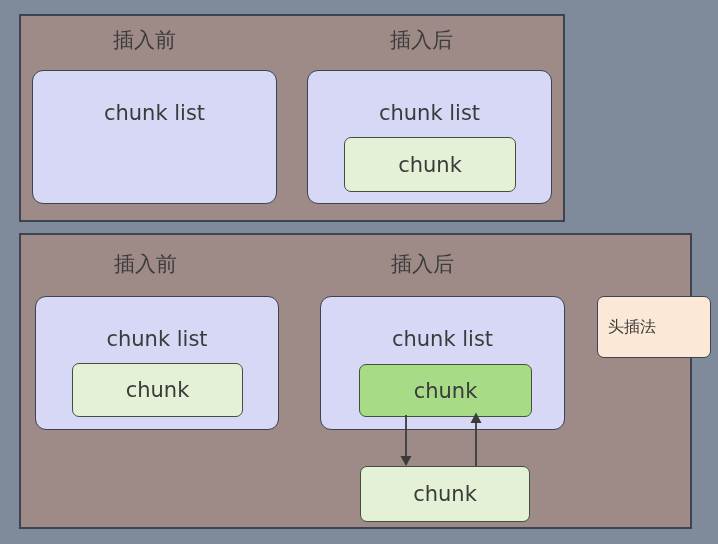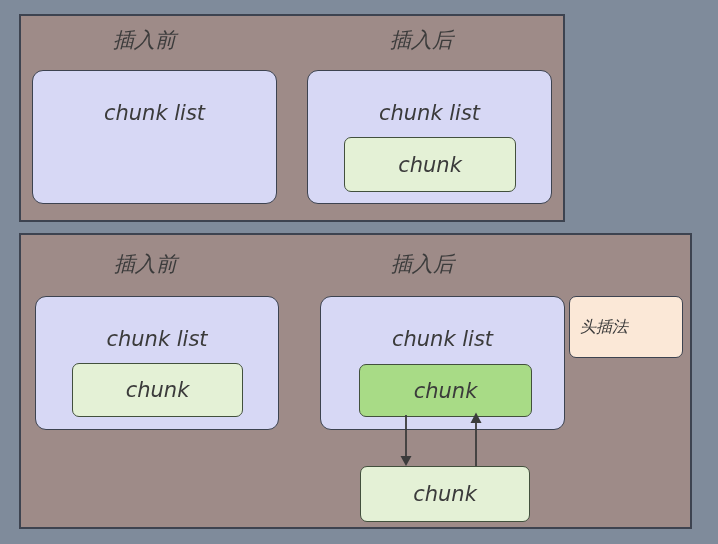--- a/index.html
+++ b/index.html
@@ -12,21 +12,20 @@
     background: #7f8b9b;
     font-family: "DejaVu Sans", "Liberation Sans", sans-serif;
     overflow: hidden;
     position: relative;
   }
   .canvas {
     position: absolute;
     left: 0; top: 0;
     width: 718px;
     height: 544px;
-    font-style: italic;
   }
   .panel {
     position: absolute;
     background: #9e8b88;
     border: 2px solid #3d4350;
     box-sizing: border-box;
   }
   #panel-top {
     left: 19px;
     top: 14px;
@@ -130,21 +129,21 @@
       <div class="chunkbox chunk-light" style="left:36px; top:66px; width:171px; height:54px;">chunk</div>
     </div>
 
     <div class="listbox" style="left:299px; top:61px; width:245px; height:134px;">
       <div class="listbox-label" style="top:32px;">chunk list</div>
       <div class="chunkbox chunk-dark" style="left:38px; top:67px; width:173px; height:53px;">chunk</div>
     </div>
 
     <div class="chunkbox chunk-light" style="left:339px; top:231px; width:170px; height:56px;">chunk</div>
 
-    <div class="notebox" style="left:548px; top:61px; width:114px; height:62px;">头插法</div>
+    <div class="notebox" style="left:576px; top:61px; width:114px; height:62px;">头插法</div>
   </div>
 
   <svg class="arrow-layer" width="718" height="544" viewBox="0 0 718 544">
     <defs>
       <marker id="arrowhead-down" markerWidth="9" markerHeight="9" refX="4.2" refY="7.4" orient="auto" markerUnits="userSpaceOnUse">
         <path d="M0.3,0.4 L8.1,0.4 L4.2,7.8 Z" fill="#3b3b3b"></path>
       </marker>
       <marker id="arrowhead-up" markerWidth="9" markerHeight="9" refX="4.2" refY="1.6" orient="auto" markerUnits="userSpaceOnUse">
         <path d="M4.2,0.6 L8.1,8.2 L0.3,8.2 Z" fill="#3b3b3b"></path>
       </marker>

